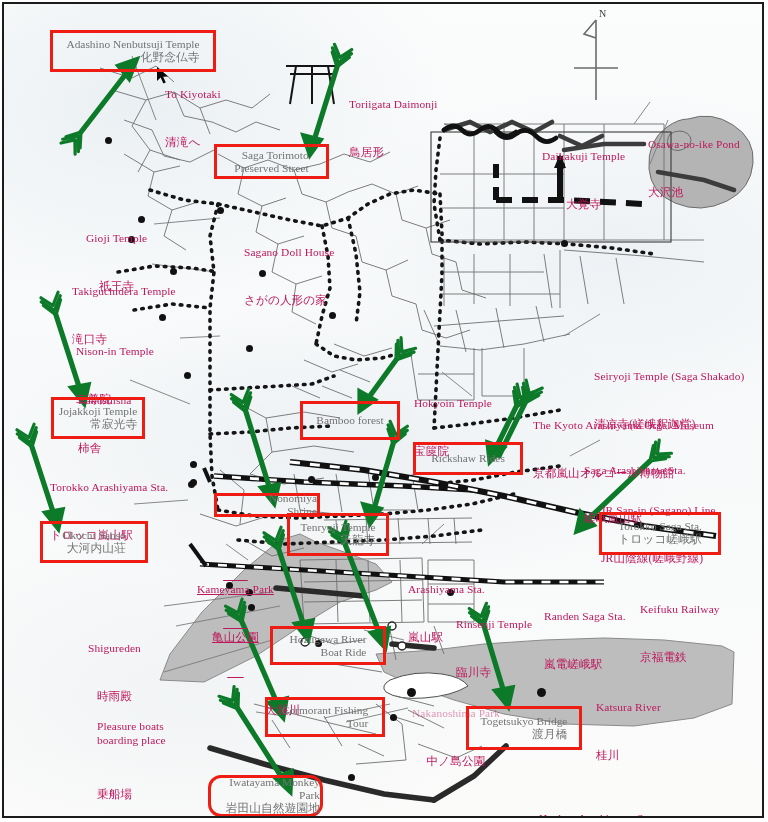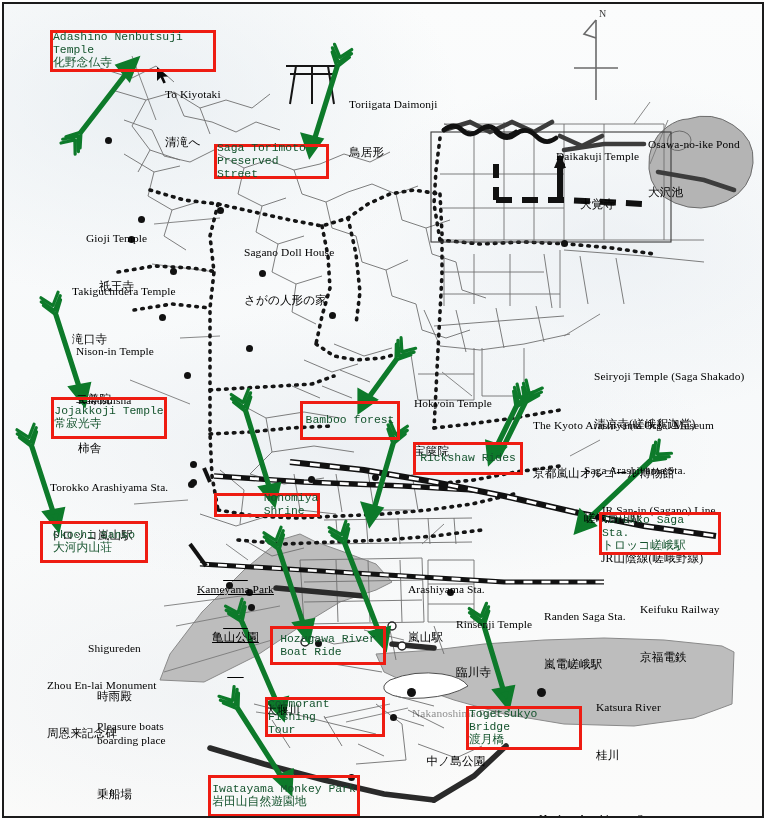--- a/index.html
+++ b/index.html
@@ -26,38 +26,38 @@
       radial-gradient(ellipse 55% 30% at 80% 30%, rgba(226,232,238,.5), rgba(255,255,255,0) 70%),
       radial-gradient(ellipse 70% 25% at 45% 55%, rgba(223,229,235,.45), rgba(255,255,255,0) 70%),
       radial-gradient(ellipse 60% 30% at 25% 85%, rgba(228,233,238,.4), rgba(255,255,255,0) 70%),
       linear-gradient(180deg,#fbfcfc 0%,#f7f9fa 45%,#fbfbfa 100%);
     pointer-events:none;
   }
   svg.layer{position:absolute;left:0;top:0;width:762px;height:816px;overflow:visible;}
   .lbl{
     position:absolute;
     font-family:"Liberation Serif", serif;
-    color:#000000;
+    color:#be185d;
     line-height:1.12;
     white-space:pre;
     letter-spacing:.1px;
   }
   .lbl .en{display:block;font-size:11.4px;}
   .lbl .jp{display:block;font-size:11.6px;}
   .lbl.ctr{text-align:center;}
   
   .hbox{
     position:absolute;
     border:3px solid #ee1c12;
     box-sizing:border-box;
     background:transparent;
     display:flex;align-items:center;justify-content:center;
-    text-align:left;
-    color:#14532d;
-    font-family:Liberation Mono, monospace;
+    text-align:right;
+    color:#737373;
+    font-family:Liberation Serif, serif;
     line-height:1.14;
   }
   .hbox .en{display:block;font-size:11.4px;}
   .hbox .jp{display:block;font-size:11.8px;}
   .hbox.tiny .en{font-size:10.6px;}
   .dot{position:absolute;width:7px;height:7px;border-radius:50%;background:#111;}
   .dot.lg{width:9px;height:9px;}
   #cursor{position:absolute;width:14px;height:18px;}
   .nlabel{position:absolute;font-family:"Liberation Serif",serif;font-size:10px;color:#3a3a3a;}
 </style>
@@ -436,21 +436,21 @@
     <div class="lbl" style="left:161px;top:48px;">
       <span class="en">To Kiyotaki</span>
       <span class="jp">清滝へ</span>
     </div>
 
     <div class="lbl" style="left:345px;top:58px;">
       <span class="en">Toriigata Daimonji</span>
       <span class="jp">鳥居形</span>
     </div>
 
-    <div class="lbl ctr" style="left:552px;top:110px;">
+    <div class="lbl ctr" style="left:538px;top:110px;">
       <span class="en">Daikakuji Temple</span>
       <span class="jp">大覚寺</span>
     </div>
 
     <div class="lbl" style="left:644px;top:98px;">
       <span class="en">Osawa-no-ike Pond</span>
       <span class="jp">大沢池</span>
     </div>
 
     <div class="lbl ctr" style="left:82px;top:192px;">
@@ -535,24 +535,20 @@
     <div class="lbl ctr" style="left:193px;top:543px;text-decoration:underline;">
       <span class="en">Kameyama Park</span>
       <span class="jp">亀山公園</span>
     </div>
 
     <div class="lbl ctr" style="left:84px;top:602px;">
       <span class="en">Shigureden</span>
       <span class="jp">時雨殿</span>
     </div>
 
-    <div class="lbl" style="left:43px;top:639px;">
-      <span class="en">Zhou En-lai Monument</span>
-      <span class="jp">周恩来記念碑</span>
-    </div>
 
     <div class="lbl" style="left:93px;top:675px;line-height:1.25;">
       <span class="en" style="white-space:pre-line;">Pleasure boats
 boarding place</span>
       <span class="jp">乗船場</span>
     </div>
 
     <div class="lbl" style="left:261px;top:664px;">
       <span class="jp">大堰川</span>
     </div>
@@ -585,21 +581,21 @@
       </div>
     </div>
 
     <div class="hbox" style="left:210px;top:140px;width:115px;height:35px;">
       <div>
         <span class="en" style="white-space:pre-line;">Saga Torimoto
 Preserved Street</span>
       </div>
     </div>
 
-    <div class="hbox" style="left:47px;top:393px;width:116px;height:42px;">
+    <div class="hbox" style="left:47px;top:393px;width:94px;height:42px;">
       <div>
         <span class="en">Jojakkoji Temple</span>
         <span class="jp">常寂光寺</span>
       </div>
     </div>
 
     <div class="hbox" style="left:36px;top:517px;width:108px;height:42px;">
       <div>
         <span class="en">Okochi Sanso</span>
         <span class="jp">大河内山荘</span>
@@ -617,20 +613,26 @@
         <span class="en">Rickshaw Rides</span>
       </div>
     </div>
 
     <div class="hbox" style="left:210px;top:489px;width:106px;height:24px;padding-left:48px;">
       <div>
         <span class="en">Nonomiya Shrine</span>
       </div>
     </div>
 
+    <div class="hbox" style="left:283px;top:509px;width:102px;height:43px;">
+      <div>
+        <span class="en">Tenryuji Temple</span>
+        <span class="jp">天龍寺</span>
+      </div>
+    </div>
 
     <div class="hbox" style="left:595px;top:508px;width:122px;height:43px;">
       <div>
         <span class="en">Torokko Saga Sta.</span>
         <span class="jp">トロッコ嵯峨駅</span>
       </div>
     </div>
 
     <div class="hbox" style="left:266px;top:622px;width:116px;height:39px;">
       <div>
@@ -647,21 +649,21 @@
       </div>
     </div>
 
     <div class="hbox" style="left:462px;top:702px;width:116px;height:44px;">
       <div>
         <span class="en">Togetsukyo Bridge</span>
         <span class="jp">渡月橋</span>
       </div>
     </div>
 
-    <div class="hbox" style="left:204px;top:771px;width:152px;height:42px;">
+    <div class="hbox" style="left:204px;top:771px;width:115px;height:42px;border-radius:13px;">
       <div>
         <span class="en">Iwatayama Monkey Park</span>
         <span class="jp">岩田山自然遊園地</span>
       </div>
     </div>
 
     <div class="nlabel" style="left:595px;top:4px;">N</div>
   </div>
 </div>
 

